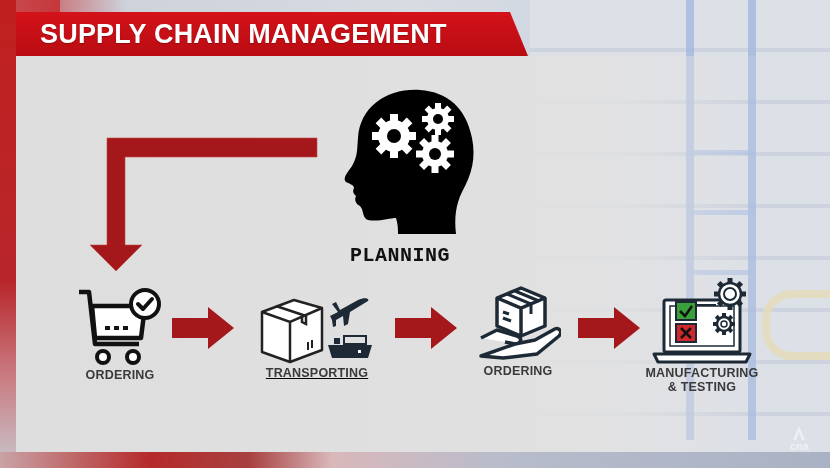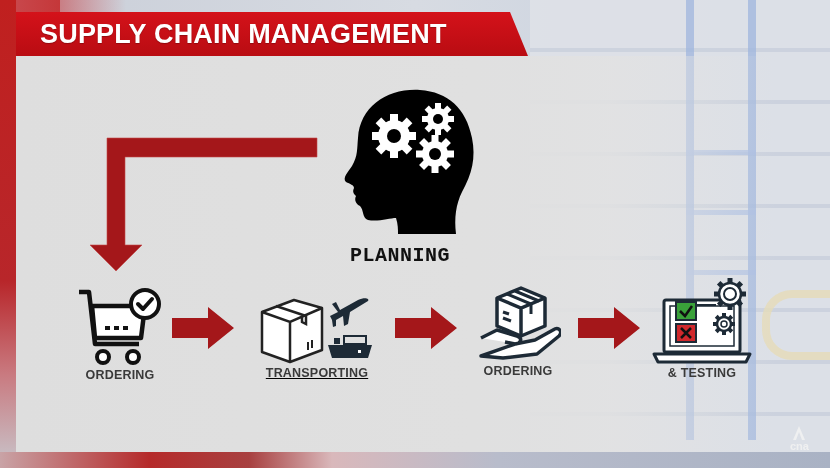--- a/index.html
+++ b/index.html
@@ -228,20 +228,21 @@
         <rect x="-2" y="7" width="4" height="4"></rect>
         <rect x="-11" y="-2" width="4" height="4"></rect>
         <rect x="7" y="-2" width="4" height="4"></rect>
         <rect x="-2" y="-11" width="4" height="4" transform="rotate(45)"></rect>
         <rect x="-2" y="-11" width="4" height="4" transform="rotate(135)"></rect>
         <rect x="-2" y="-11" width="4" height="4" transform="rotate(225)"></rect>
         <rect x="-2" y="-11" width="4" height="4" transform="rotate(315)"></rect>
       </g>
     </g>
   </svg>
+  <div class="step-label">MANUFACTURING</div>
   <div class="step-label">&amp; TESTING</div>
 </div>
 
 <div class="logo">
   <svg width="16" height="16" viewBox="0 0 16 16">
     <path d="M8 1 L14 15 L11 15 L8 7 L5 15 L2 15 Z" fill="#f2f2f2" opacity="0.85"></path>
   </svg>
   <span class="logo-text">cna</span>
 </div>
 

